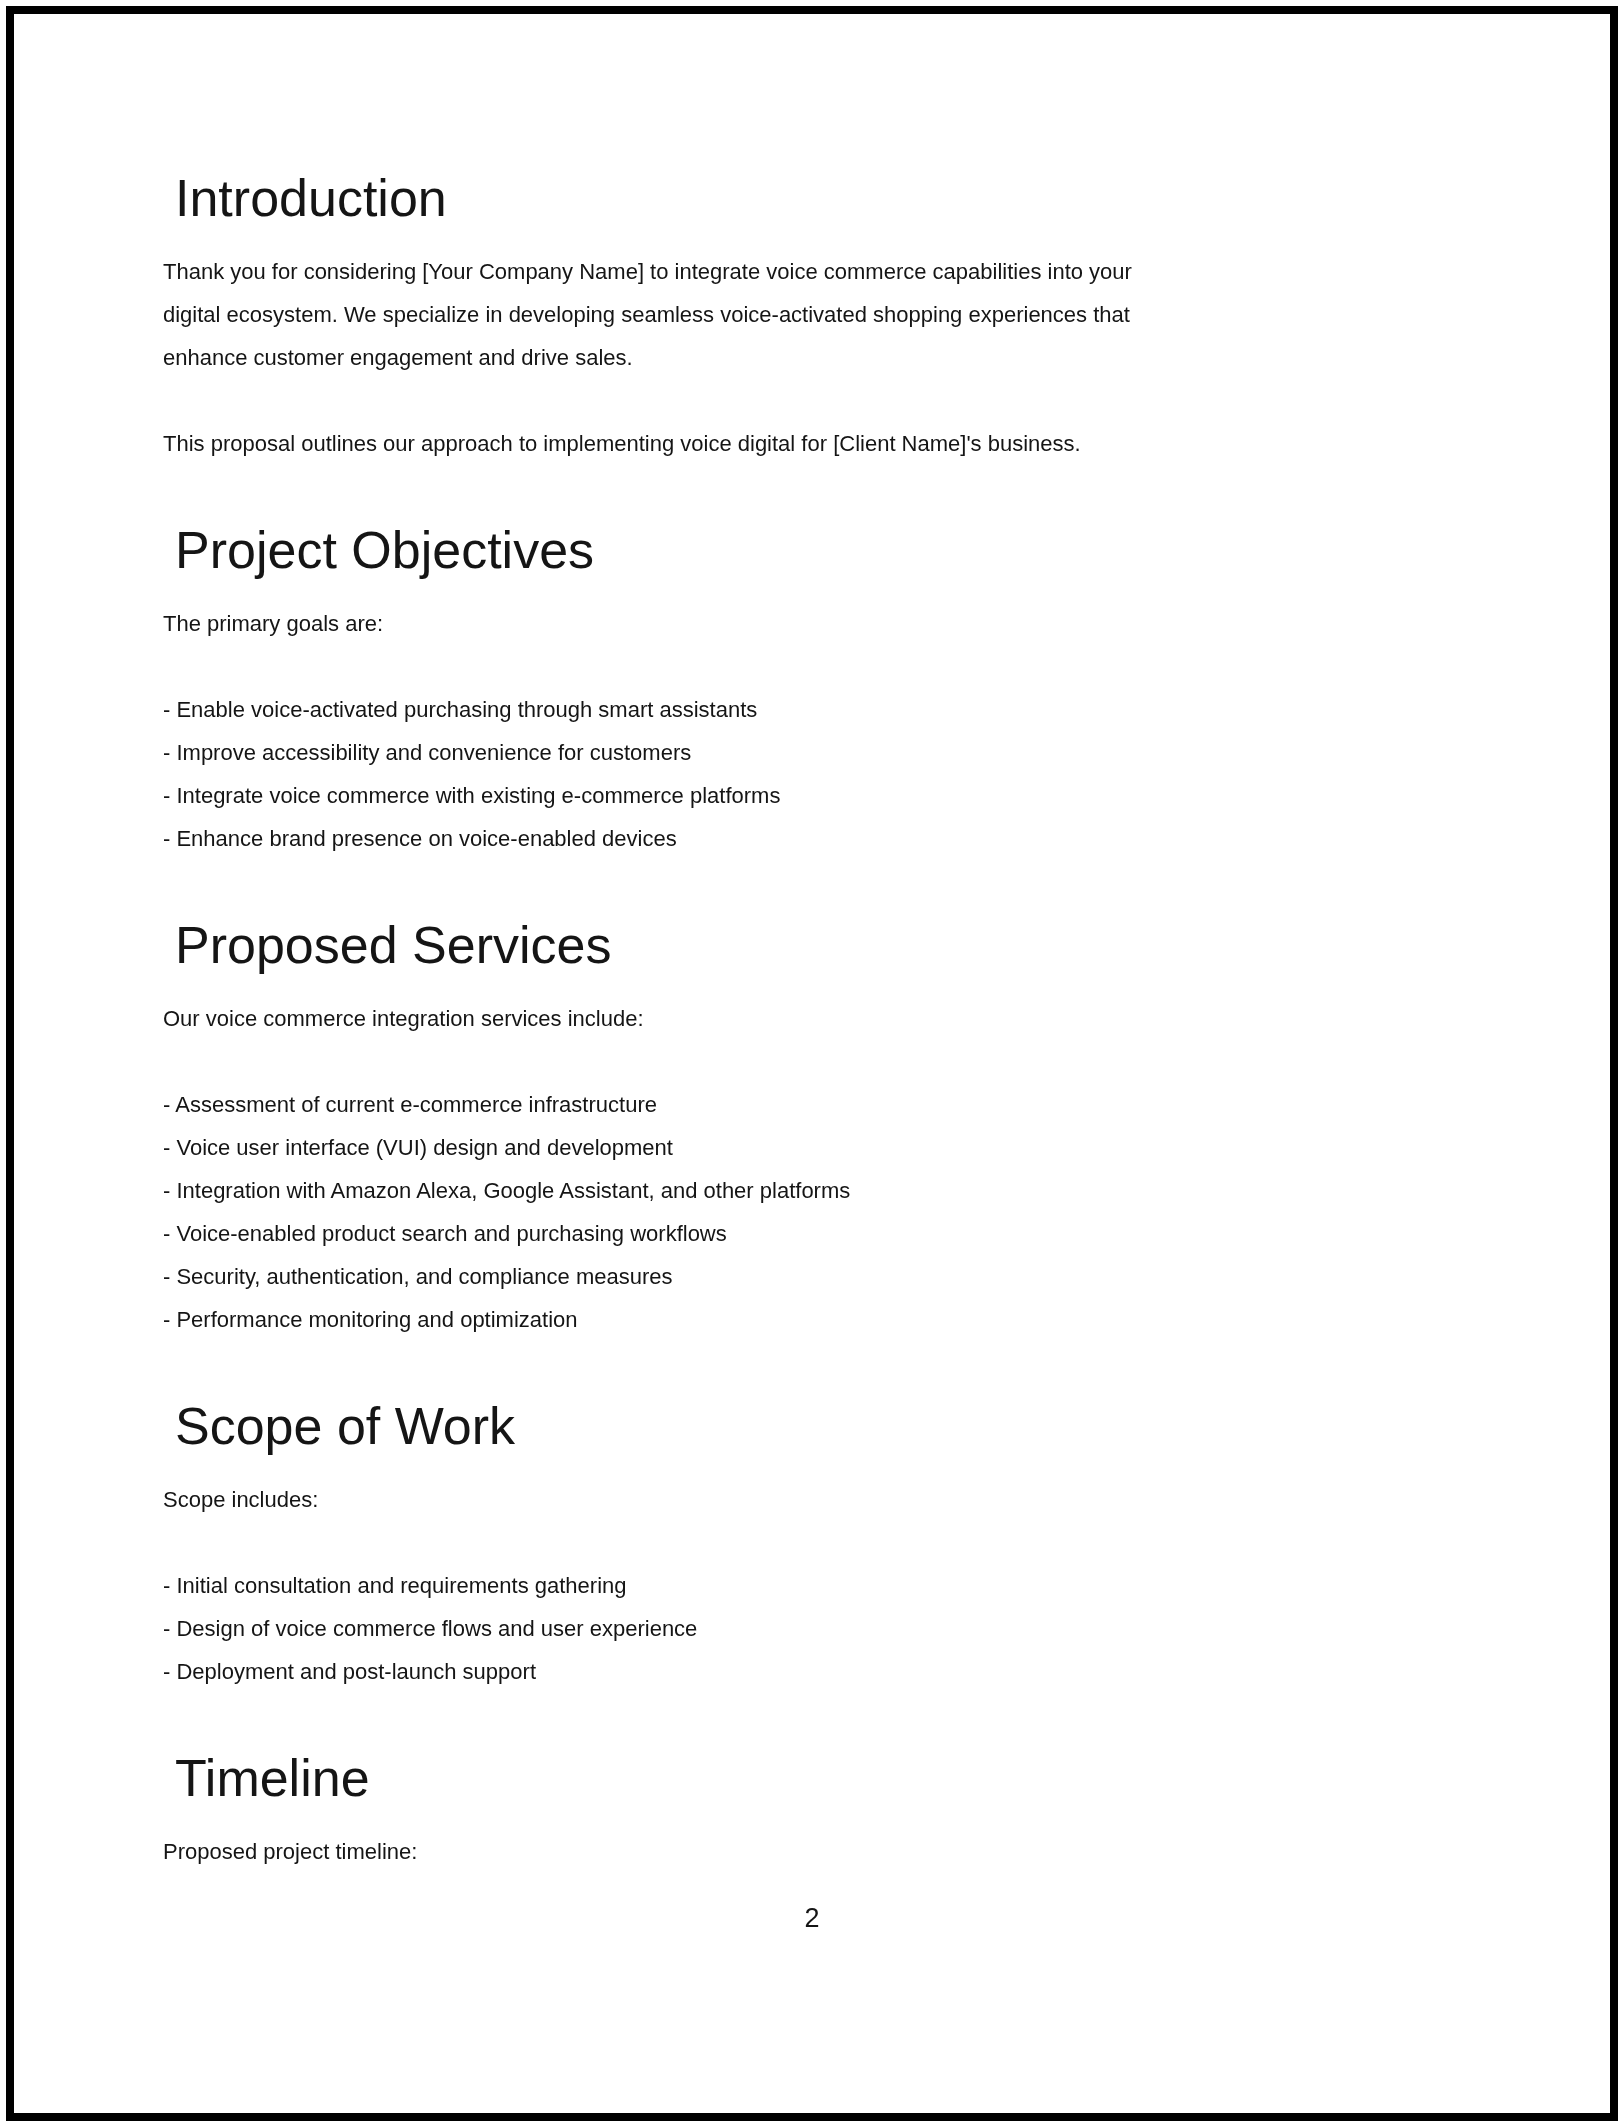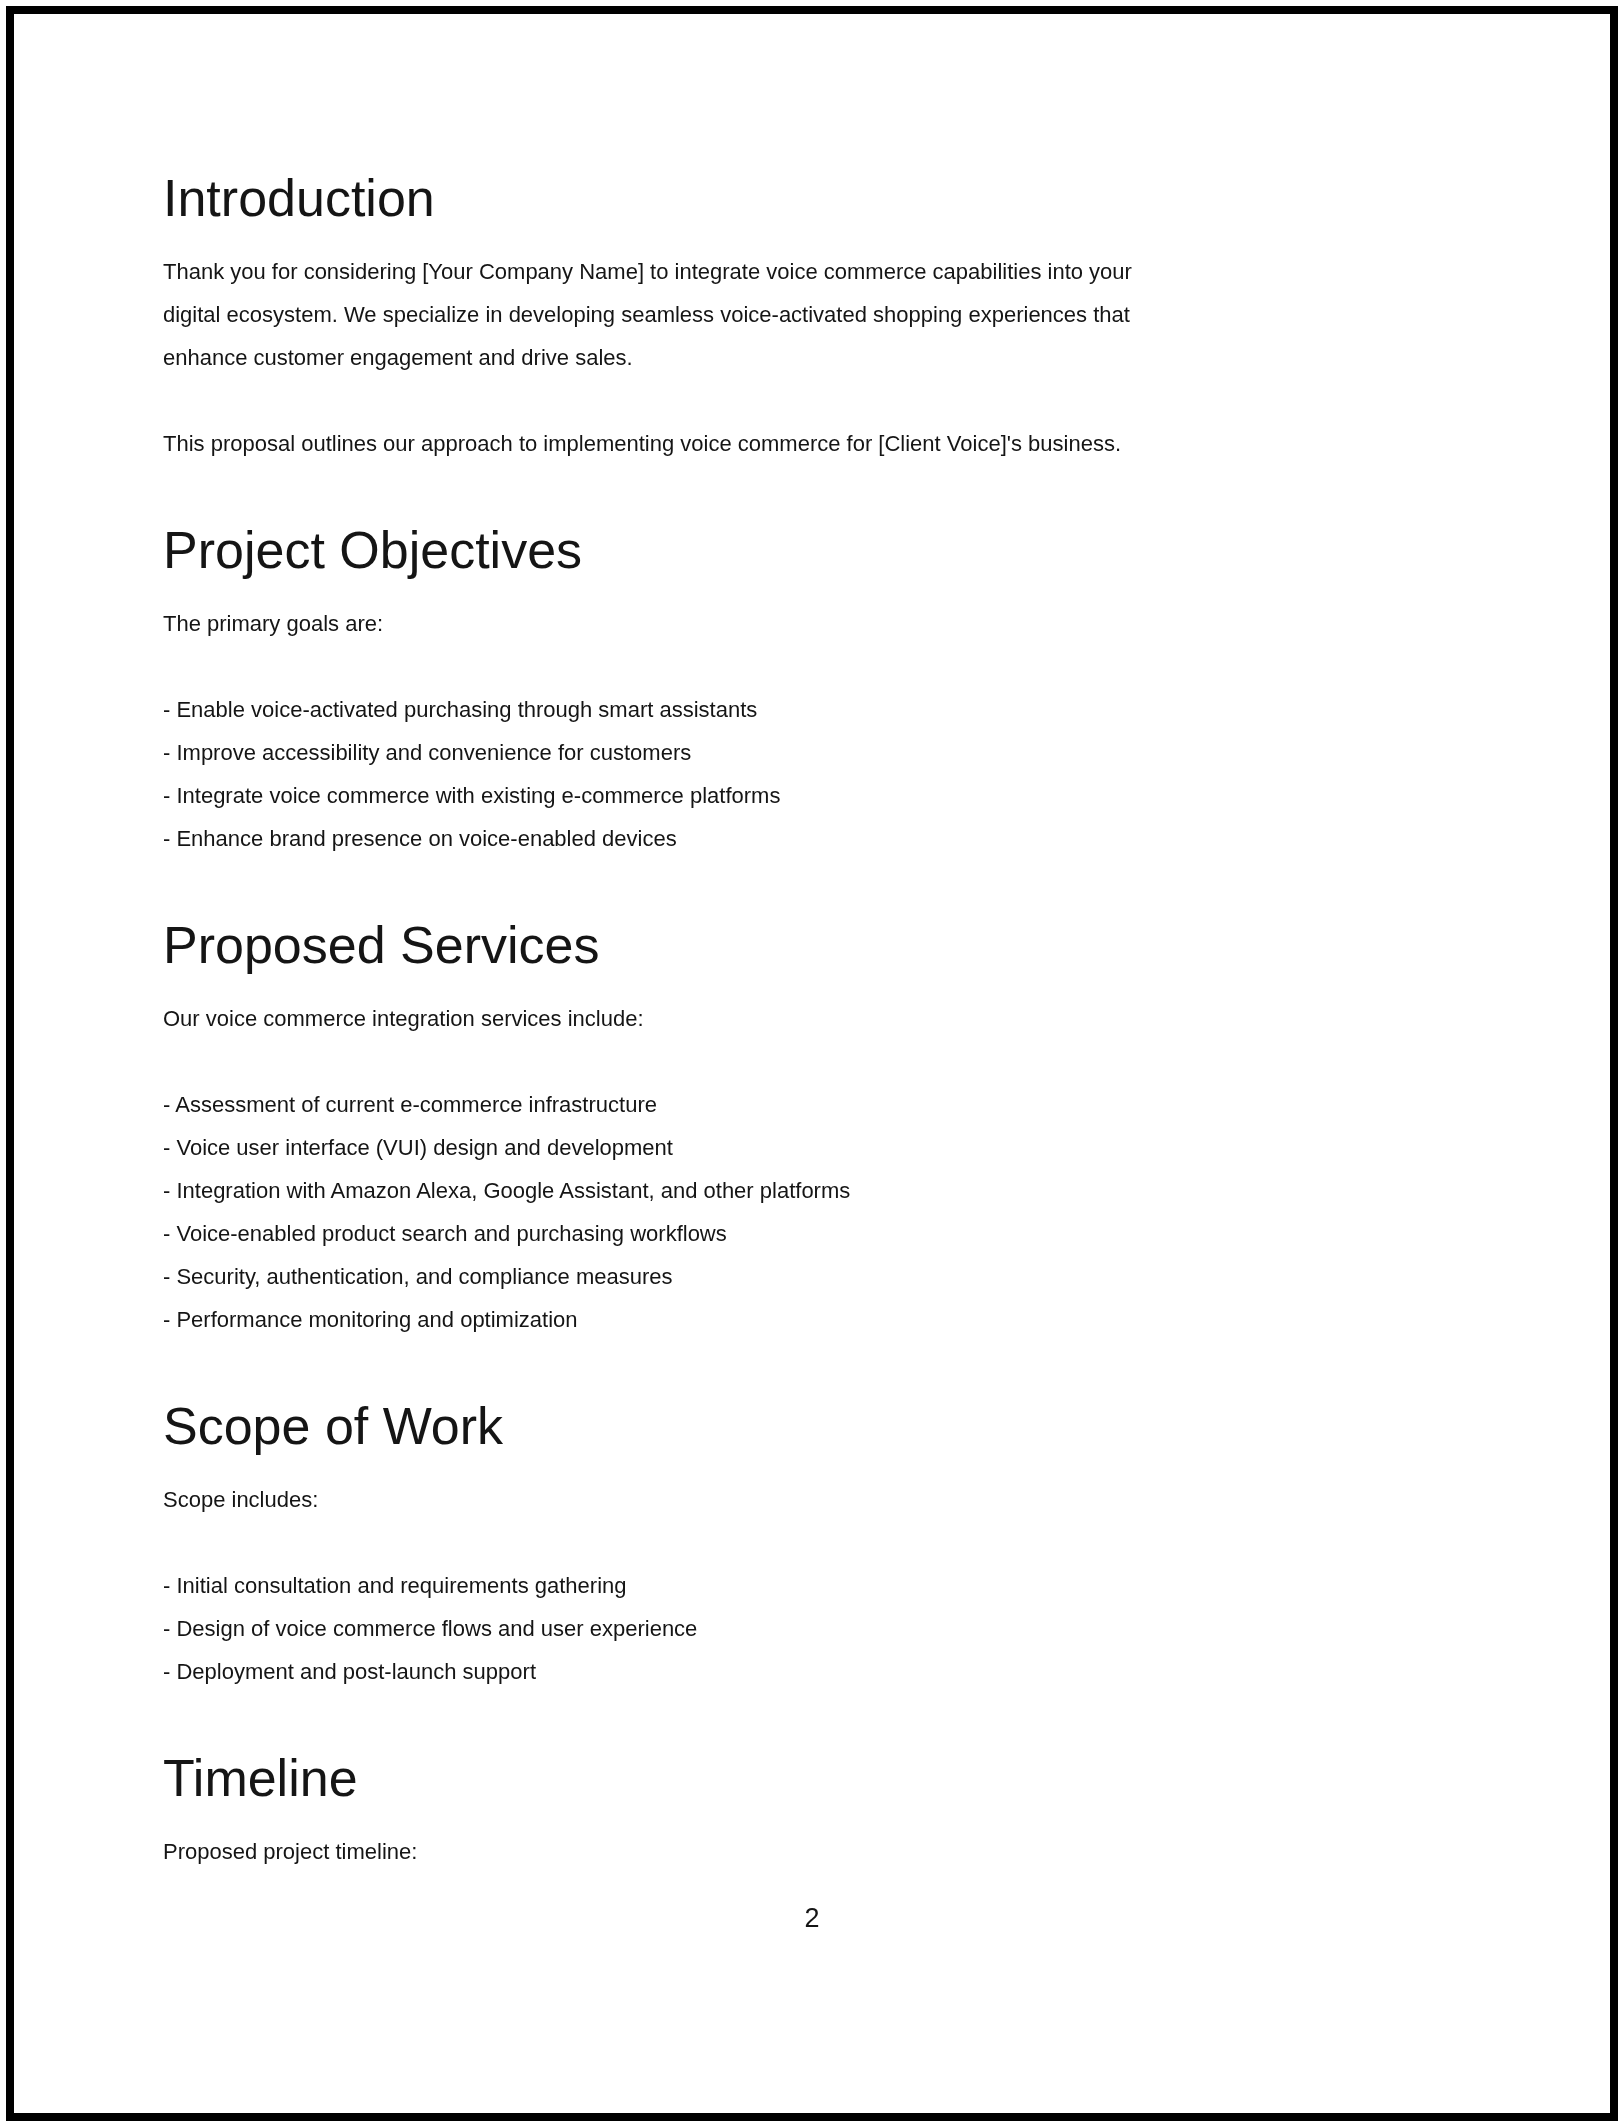--- a/index.html
+++ b/index.html
@@ -24,21 +24,21 @@
     background: #ffffff;
     box-sizing: border-box;
   }
   .content {
     padding: 0 149px;
   }
   .heading {
     font-size: 52px;
     line-height: 63px;
     font-weight: 400;
-    margin: 54px 0 0 0;
+    margin: 54px 0 0 12px;
     white-space: nowrap;
   }
   .sec:first-child .heading {
     margin-top: 153px;
   }
   .para {
     margin: 20px 0 0 0;
   }
   .para + .para {
     margin-top: 43px;
@@ -65,21 +65,21 @@
   <div class="content">
     <main>
         <section class="sec">
           <h2 class="heading">Introduction</h2>
           <div class="para">
             <div class="pline">Thank you for considering [Your Company Name] to integrate voice commerce capabilities into your</div>
             <div class="pline">digital ecosystem. We specialize in developing seamless voice-activated shopping experiences that</div>
             <div class="pline">enhance customer engagement and drive sales.</div>
           </div>
           <div class="para">
-            <div class="pline">This proposal outlines our approach to implementing voice commerce for [Client Voice]'s business.</div>
+            <div class="pline">This proposal outlines our approach to implementing voice digital for [Client Name]'s business.</div>
           </div>
         </section>
         <section class="sec">
           <h2 class="heading">Project Objectives</h2>
           <div class="para">
             <div class="pline">The primary goals are:</div>
           </div>
           <div class="list">
             <div class="litem">- Enable voice-activated purchasing through smart assistants</div>
             <div class="litem">- Improve accessibility and convenience for customers</div>

